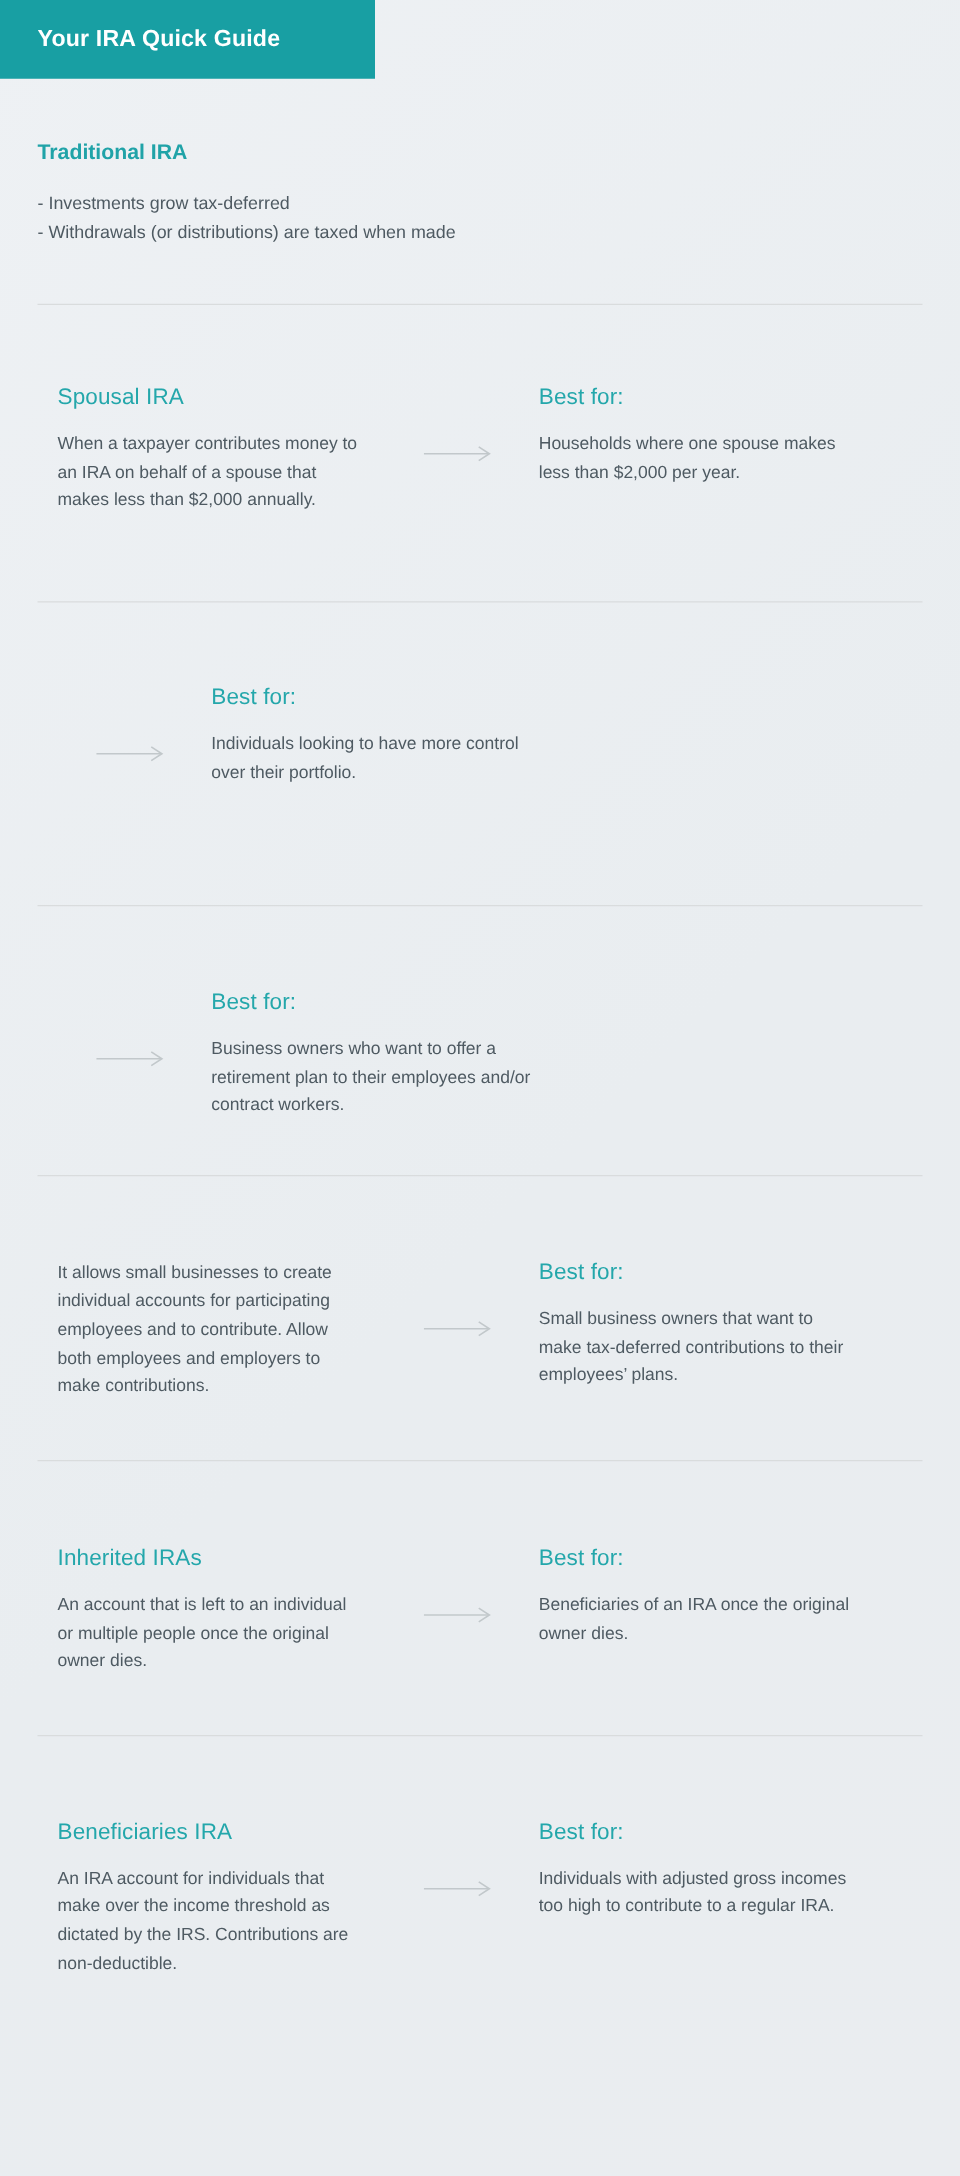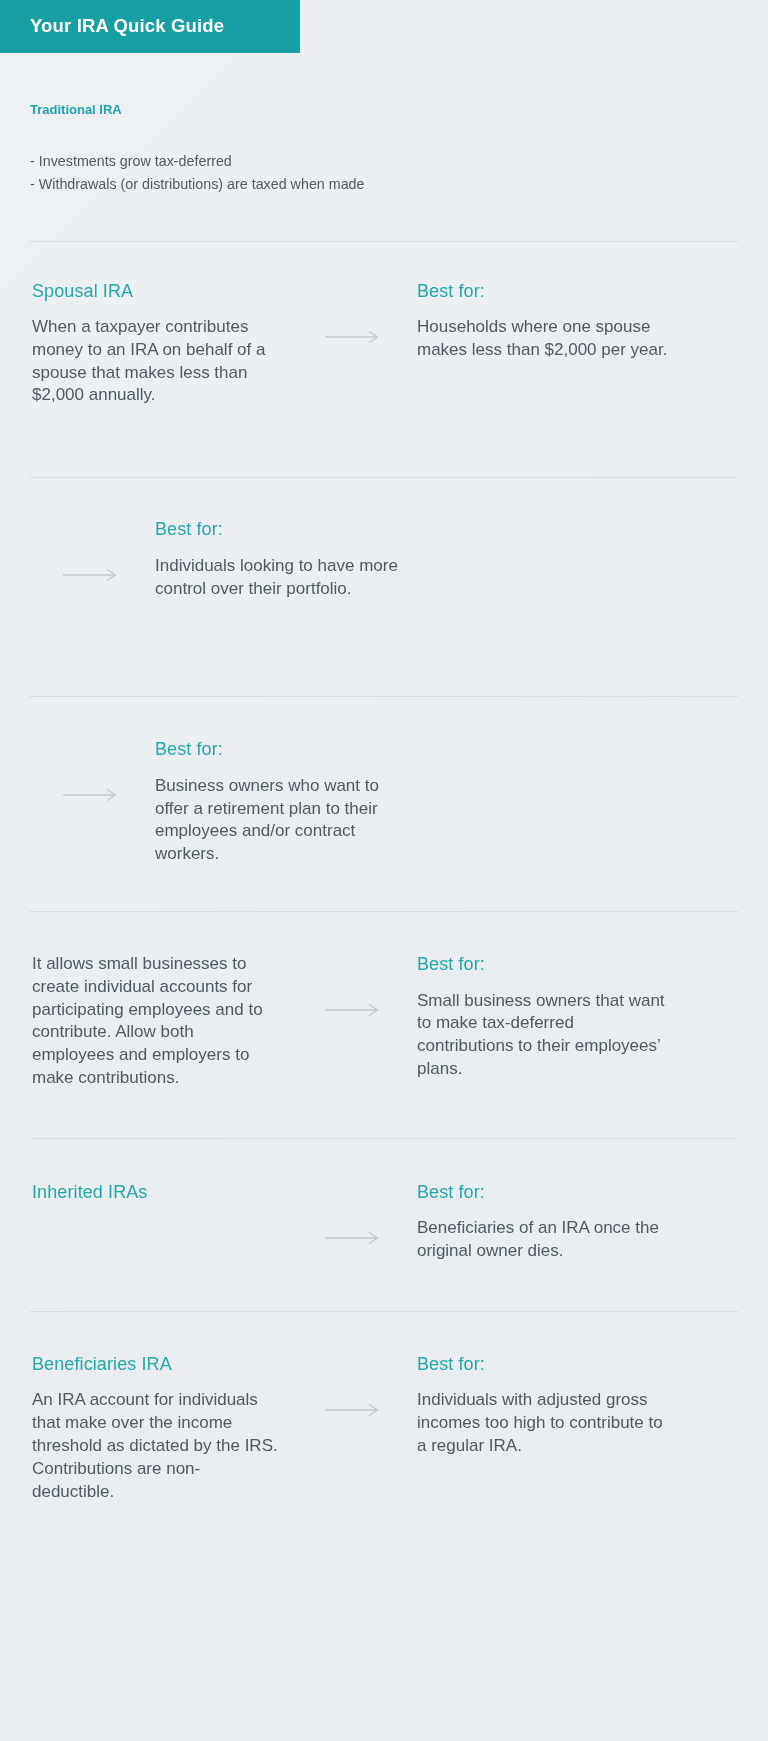--- a/index.html
+++ b/index.html
@@ -18,21 +18,21 @@
     position: relative;
     width: 768px;
     min-height: 1741px;
     background: linear-gradient(135deg, #eef1f4 0%, #e9edf0 55%, #eaedf0 100%);
     overflow: hidden;
   }
 
   
   .header-banner {
     width: 300px;
-    height: 53px;
+    height: 63px;
     background: #189fa3;
     display: flex;
     align-items: center;
     box-sizing: border-box;
     padding-left: 30px;
   }
   .header-title {
     color: #ffffff;
     font-size: 18.5px;
     font-weight: bold;
@@ -45,23 +45,23 @@
     box-sizing: border-box;
     padding: 0 30px;
   }
 
   
   .intro {
     padding-top: 49px;
   }
   .intro-title {
     color: #20a3a8;
-    font-size: 13px;
+    font-size: 17px;
     font-weight: bold;
-    margin: 0 0 32px 0;
+    margin: 0 0 20px 0;
     line-height: 1.2;
   }
   .bullet-list {
     margin: 0;
     padding: 0;
     list-style: none;
   }
   .bullet-item {
     color: #4e5a62;
     font-size: 14.3px;
@@ -75,21 +75,22 @@
     height: 1px;
     background: #d9dcdd;
     margin: 0 30px;
   }
 
   
   .row {
     display: flex;
     align-items: flex-start;
     box-sizing: border-box;
-    padding: 0 32px;
+    padding: 0 46px;
+    margin-top: 24px;
   }
   .col-left {
     width: 262px;
     flex: 0 0 262px;
   }
   .col-arrow {
     width: 120px;
     flex: 0 0 120px;
     display: flex;
     justify-content: center;
@@ -104,21 +105,21 @@
   .section-heading {
     color: #24a7ab;
     font-size: 18px;
     font-weight: normal;
     margin: 0 0 14px 0;
     line-height: 1.25;
     letter-spacing: 0.1px;
   }
   .section-body {
     color: #4e5a62;
-    font-size: 17px;
+    font-size: 14px;
     line-height: 22.8px;
     margin: 0;
     max-width: 246px;
   }
   .col-right .section-body {
     max-width: 256px;
   }
 
   .arrow-icon {
     display: block;
@@ -223,20 +224,21 @@
     </div>
   </div>
 
   <div class="sp-row-bottom" style="height:48px"></div>
   <div class="divider"></div>
   <div class="sp-row-top" style="height:42px"></div>
 
   <div class="row">
     <div class="col-left">
       <h3 class="section-heading">Inherited IRAs</h3>
+      <p class="section-body">An account that is left to an individual or multiple people once the original owner dies.</p>
     </div>
     <div class="col-arrow">
       <svg class="arrow-icon" viewBox="0 0 58 14">
         <path d="M0 7 H52" stroke="#c2c8cb" stroke-width="1.3" fill="none"></path>
         <path d="M44 1.5 L52.5 7 L44 12.5" stroke="#c2c8cb" stroke-width="1.3" fill="none"></path>
       </svg>
     </div>
     <div class="col-right">
       <h3 class="section-heading">Best for:</h3>
       <p class="section-body">Beneficiaries of an IRA once the original owner dies.</p>

